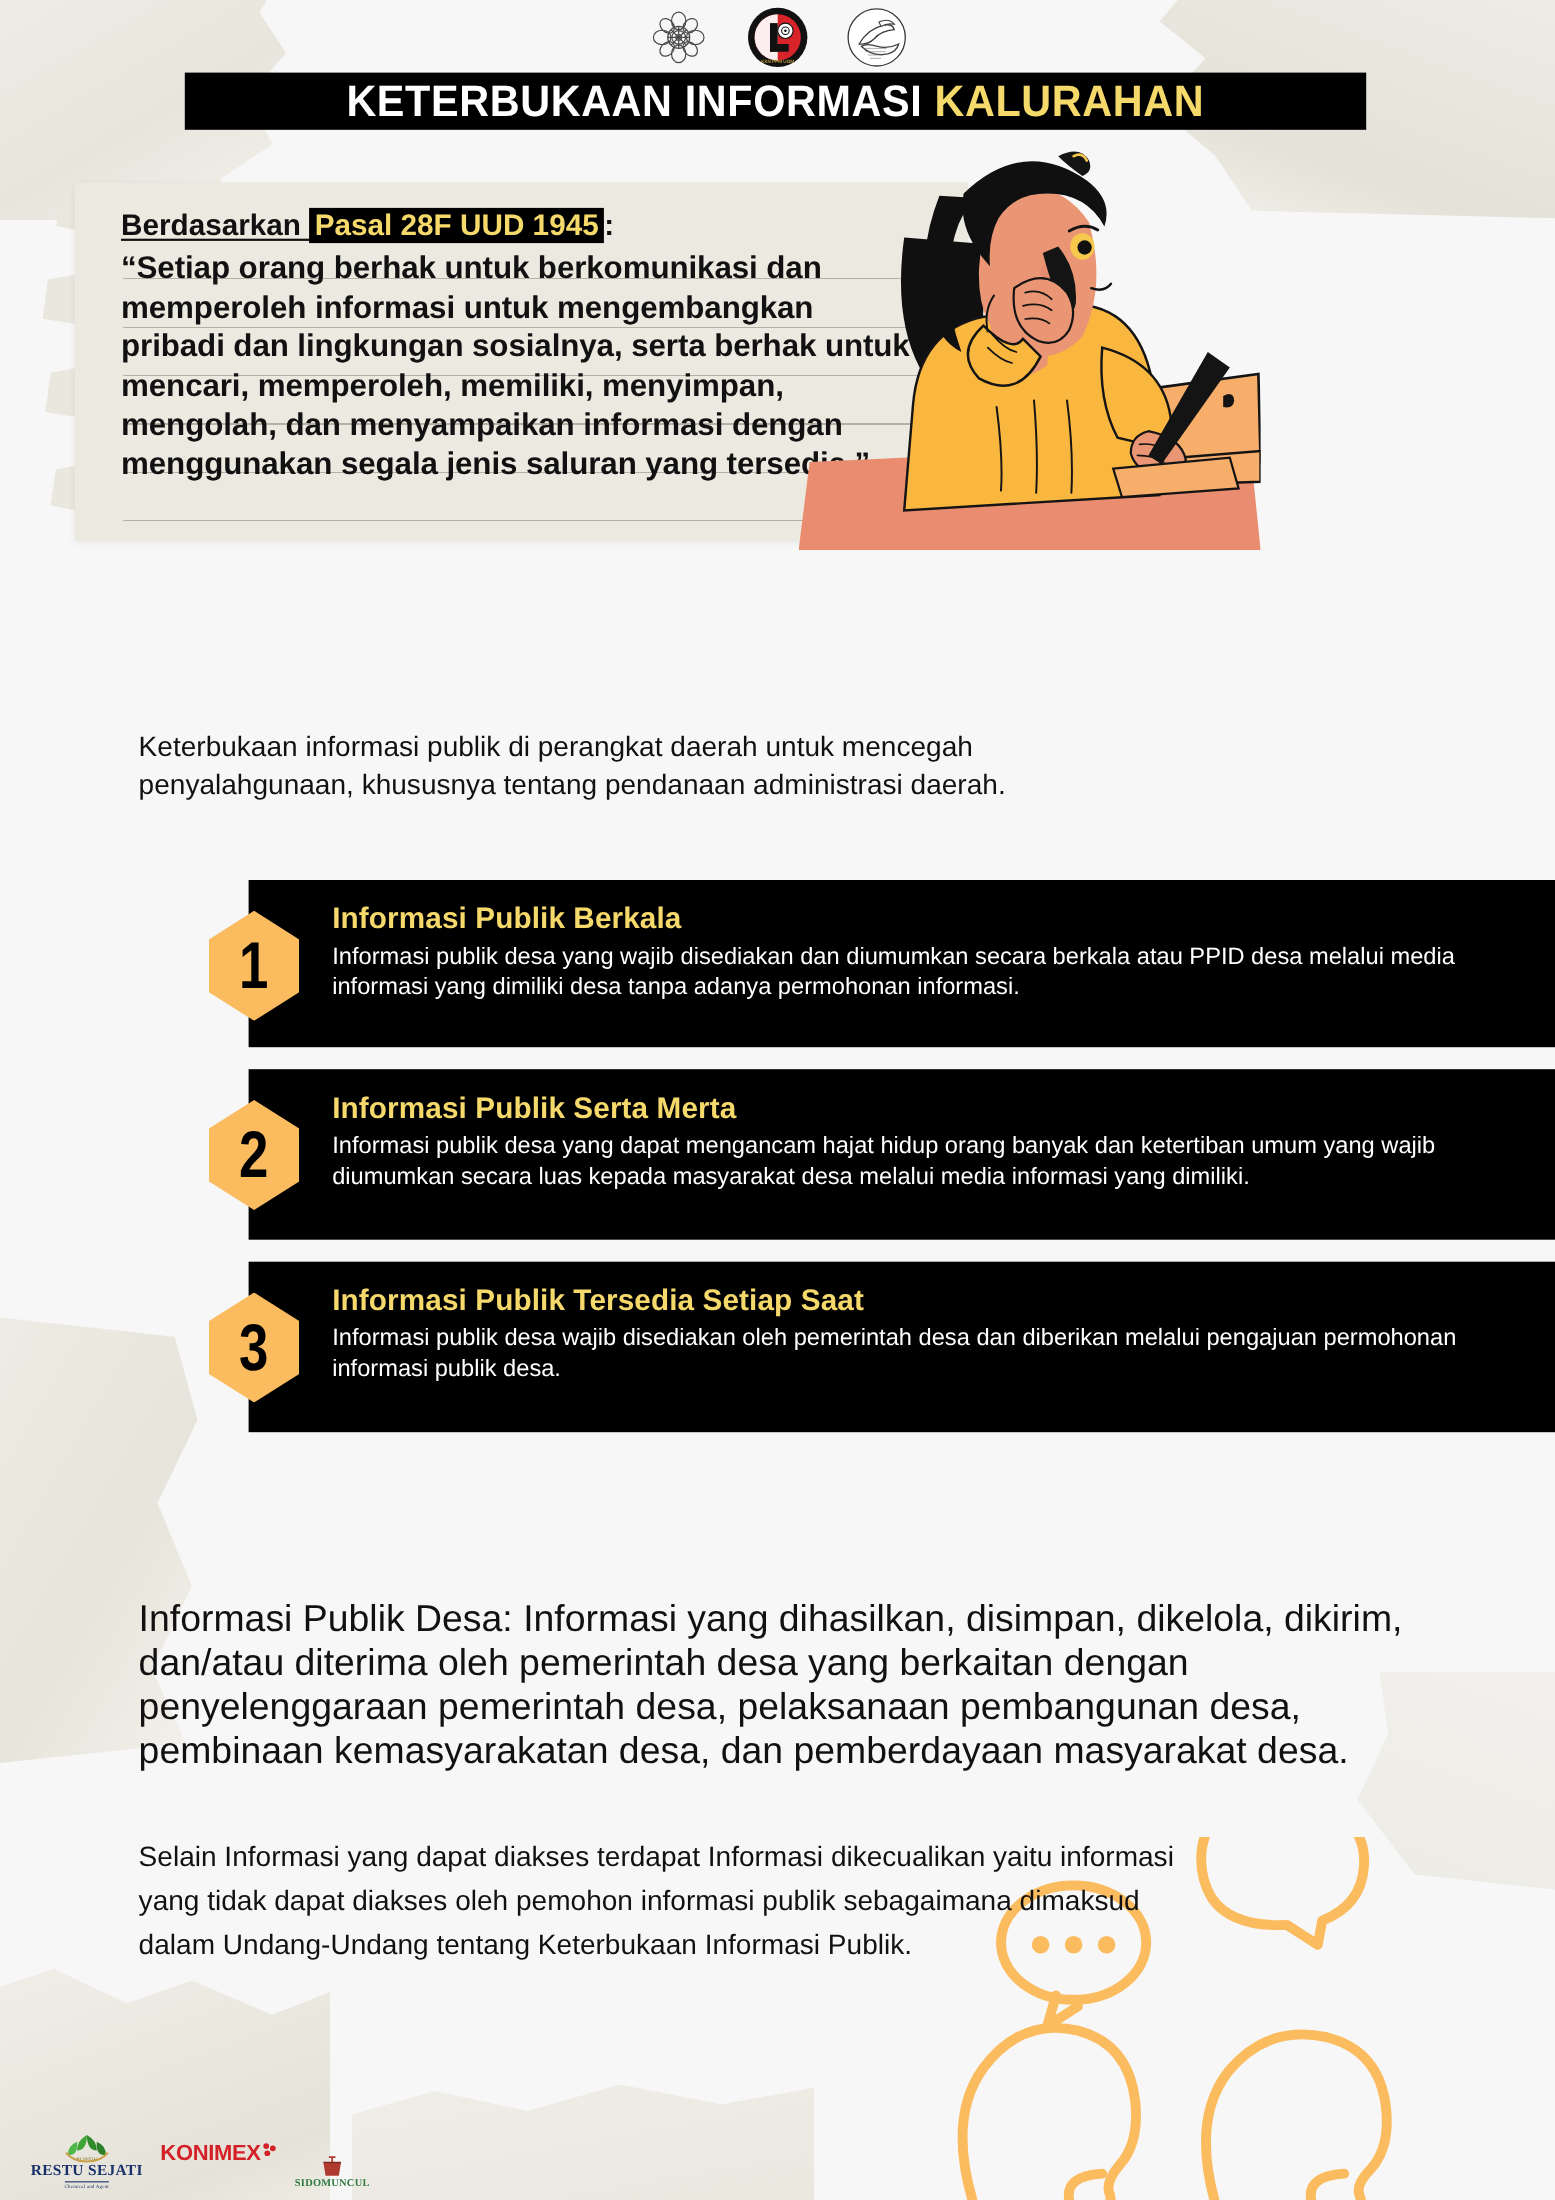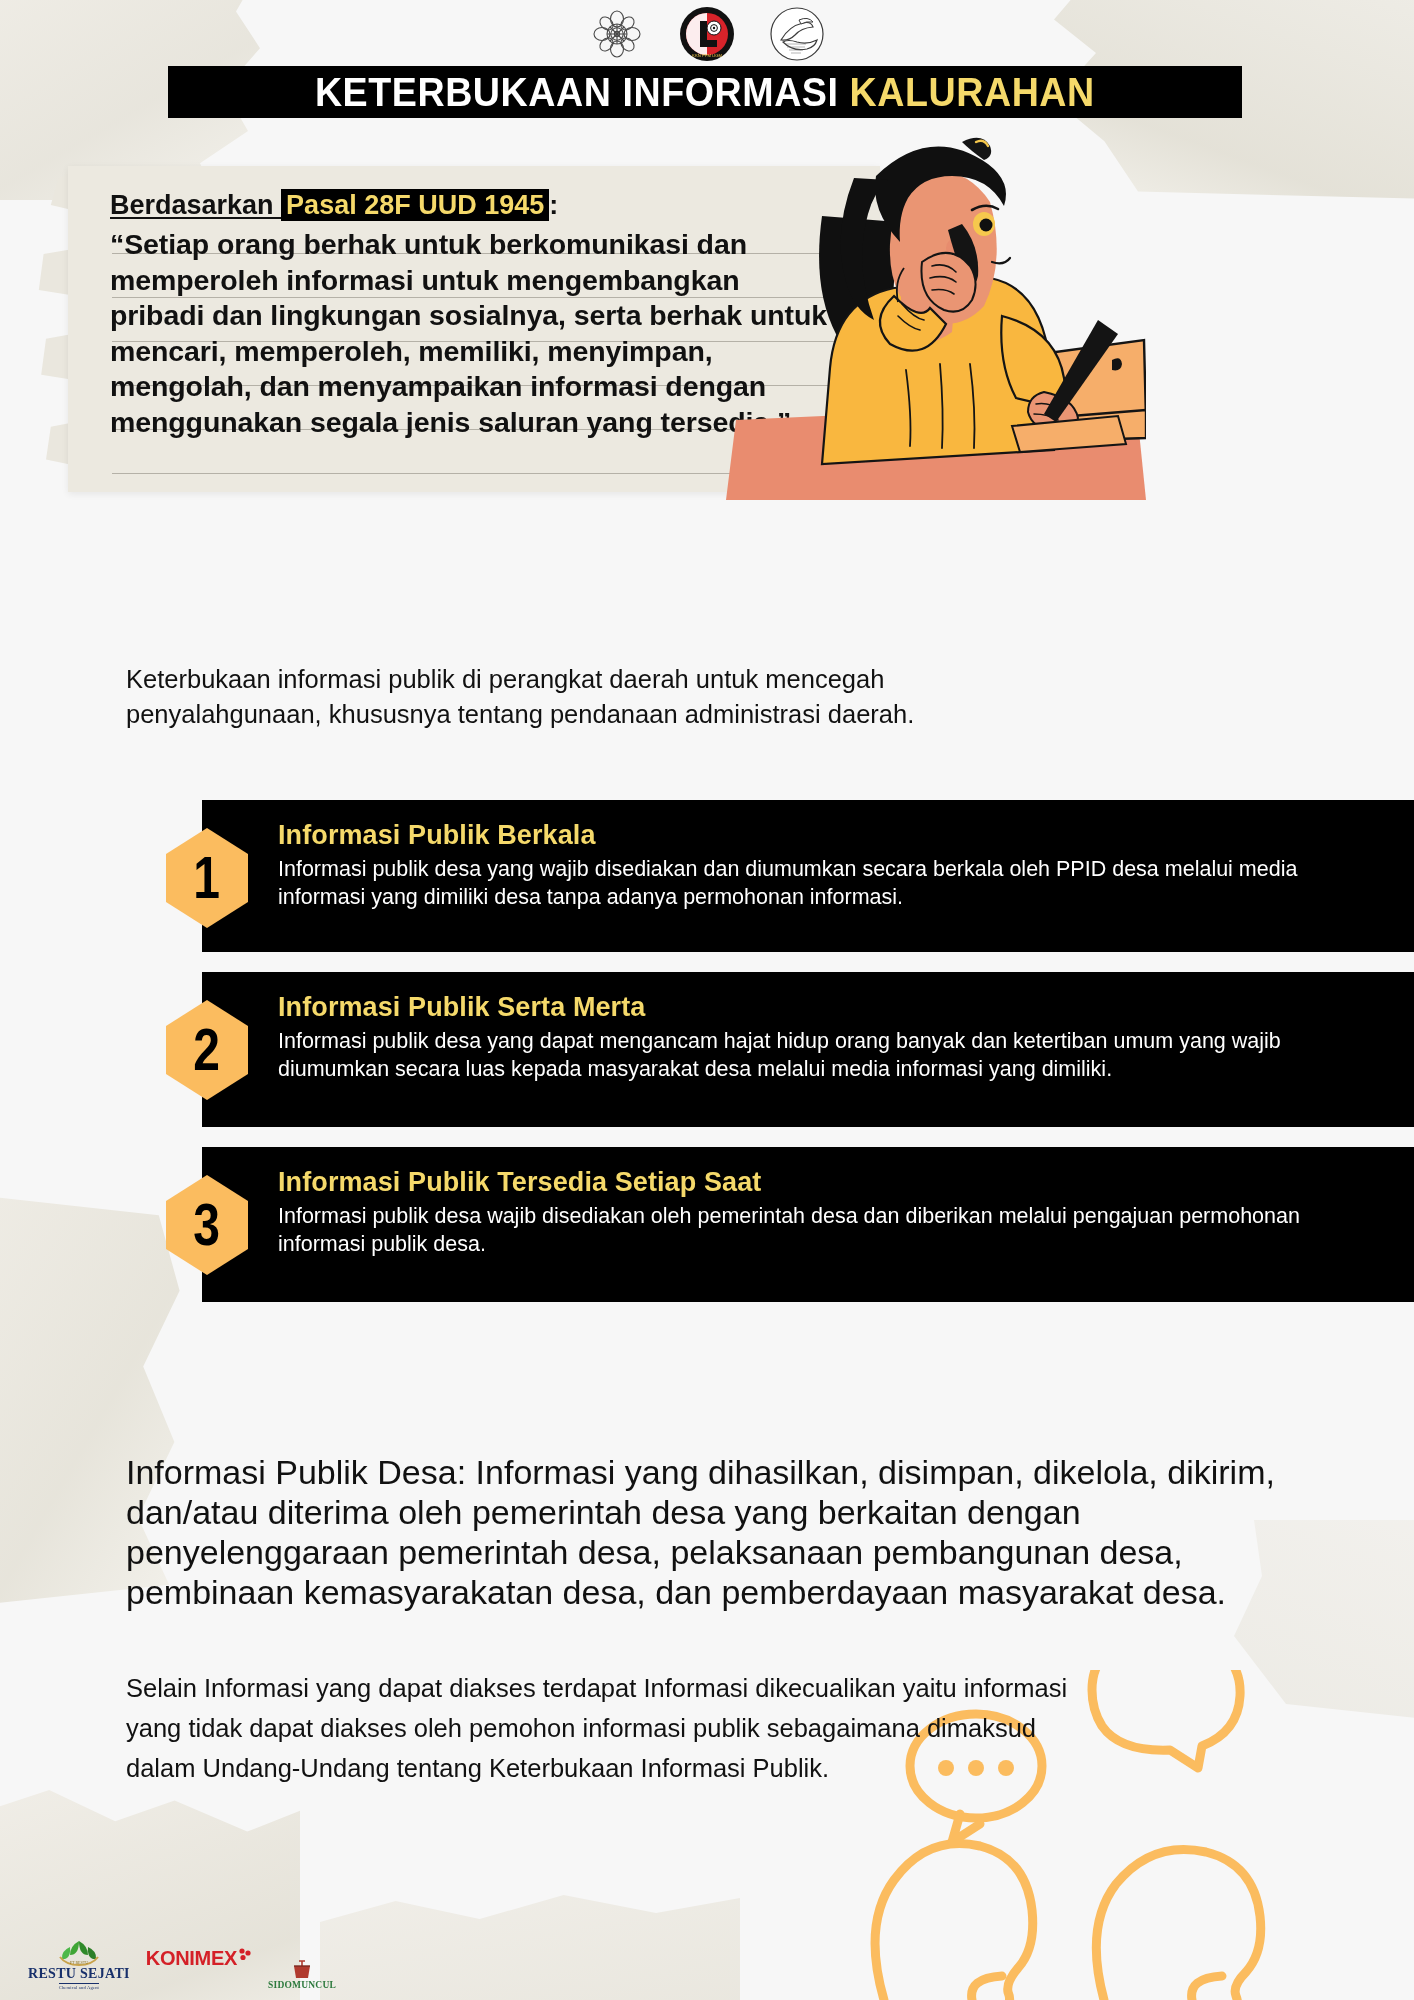--- a/index.html
+++ b/index.html
@@ -152,21 +152,21 @@
   
   .intro {
     position: absolute; left: 126px; top: 662px; width: 840px;
     font-family: "Liberation Sans Narrow", "Liberation Sans", sans-serif;
     font-weight: 400; font-size: 25.5px; line-height: 35px; color: #111;
     z-index: 5;
   }
 
   
   .cards { position: absolute; left: 0; top: 800px; width: 1414px; z-index: 5; }
-  .card-row { position: relative; margin-bottom: 20px; height: 155px; }
+  .card-row { position: relative; margin-bottom: 20px; height: 155px; margin-left: 24px; }
   .card-row.r1 { height: 152px; }
   .card-box {
     position: absolute; left: 202px; right: 0; top: 0; bottom: 0;
     background: #000;
     padding: 20px 44px 18px 76px;
   }
   .card-hex {
     position: absolute; left: 166px; top: 28px;
     width: 82px; height: 100px;
     background: #fbbc5f;
@@ -339,21 +339,21 @@
     <path d="M172 182 q-4 -20 6 -34" fill="none" stroke="#141414" stroke-width="1.8"></path>
   </svg>
 
   <div class="intro">Keterbukaan informasi publik di perangkat daerah untuk mencegah penyalahgunaan, khususnya tentang pendanaan administrasi daerah.</div>
 
   <div class="cards">
 
     <div class="card-row r1">
       <div class="card-box">
         <div class="card-title">Informasi Publik Berkala</div>
-        <div class="card-desc">Informasi publik desa yang wajib disediakan dan diumumkan secara berkala oleh PPID desa melalui media informasi yang dimiliki desa tanpa adanya permohonan informasi.</div>
+        <div class="card-desc">Informasi publik desa yang wajib disediakan dan diumumkan secara berkala atau PPID desa melalui media informasi yang dimiliki desa tanpa adanya permohonan informasi.</div>
       </div>
       <div class="card-hex">
         <span>1</span>
       </div>
     </div>
 
     <div class="card-row">
       <div class="card-box">
         <div class="card-title">Informasi Publik Serta Merta</div>
         <div class="card-desc">Informasi publik desa yang dapat mengancam hajat hidup orang banyak dan ketertiban umum yang wajib diumumkan secara luas kepada masyarakat desa melalui media informasi yang dimiliki.</div>

